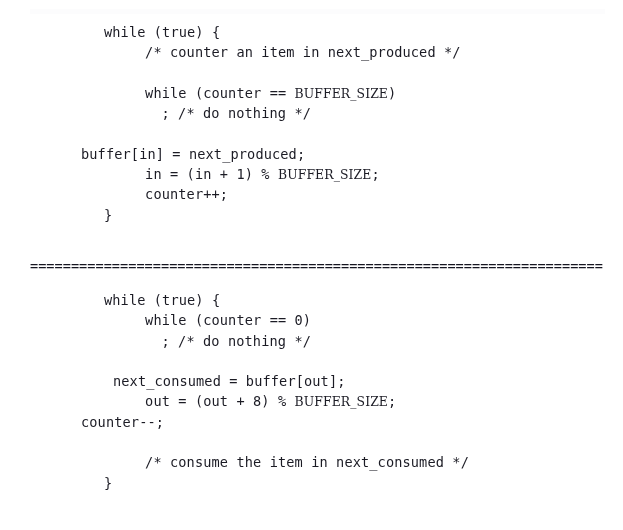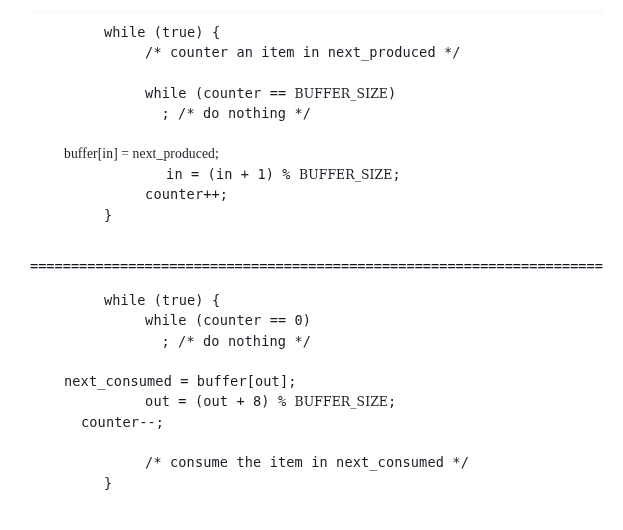--- a/index.html
+++ b/index.html
@@ -89,34 +89,34 @@
 
   <div class="top-band"></div>
 
   <div class="listing" id="block-producer">
       <div class="code-line" style="padding-left: 103.98px;"><span>while (true) {</span></div>
       <div class="code-line" style="padding-left: 145.08px;"><span>/* counter an item in next_produced */</span></div>
       <div class="code-line blank-line">&nbsp;</div>
       <div class="code-line" style="padding-left: 145.08px;"><span>while (counter == </span><span class="romanconst">BUFFER_SIZE</span><span>)</span></div>
       <div class="code-line" style="padding-left: 161.52px;"><span>; /* do nothing */</span></div>
       <div class="code-line blank-line">&nbsp;</div>
-      <div class="code-line" style="padding-left: 64px; font-family: Liberation Serif, serif;"><span>buffer[in] = next_produced;</span></div>
-      <div class="code-line" style="padding-left: 145.08px; margin-left: 21px;"><span>in = (in + 1) % </span><span class="romanconst">BUFFER_SIZE</span><span>;</span></div>
+      <div class="code-line" style="padding-left: 81px;"><span>buffer[in] = next_produced;</span></div>
+      <div class="code-line" style="padding-left: 145.08px;"><span>in = (in + 1) % </span><span class="romanconst">BUFFER_SIZE</span><span>;</span></div>
       <div class="code-line" style="padding-left: 145.08px;"><span>counter++;</span></div>
       <div class="code-line" style="padding-left: 103.98px;"><span>}</span></div>
     </div>
 
   <div class="separator">======================================================================</div>
 
   <div class="listing" id="block-consumer">
       <div class="code-line" style="padding-left: 103.98px;"><span>while (true) {</span></div>
       <div class="code-line" style="padding-left: 145.08px;"><span>while (counter == 0)</span></div>
       <div class="code-line" style="padding-left: 161.52px;"><span>; /* do nothing */</span></div>
       <div class="code-line blank-line">&nbsp;</div>
-      <div class="code-line" style="padding-left: 64px;"><span>next_consumed = buffer[out];</span></div>
+      <div class="code-line" style="padding-left: 113px;"><span>next_consumed = buffer[out];</span></div>
       <div class="code-line" style="padding-left: 145.08px;"><span>out = (out + 8) % </span><span class="romanconst">BUFFER_SIZE</span><span>;</span></div>
       <div class="code-line" style="padding-left: 81px;"><span>counter--;</span></div>
       <div class="code-line blank-line">&nbsp;</div>
       <div class="code-line" style="padding-left: 145.08px;"><span>/* consume the item in next_consumed */</span></div>
       <div class="code-line" style="padding-left: 103.98px;"><span>}</span></div>
     </div>
 
 </div>
 
 </body></html>

